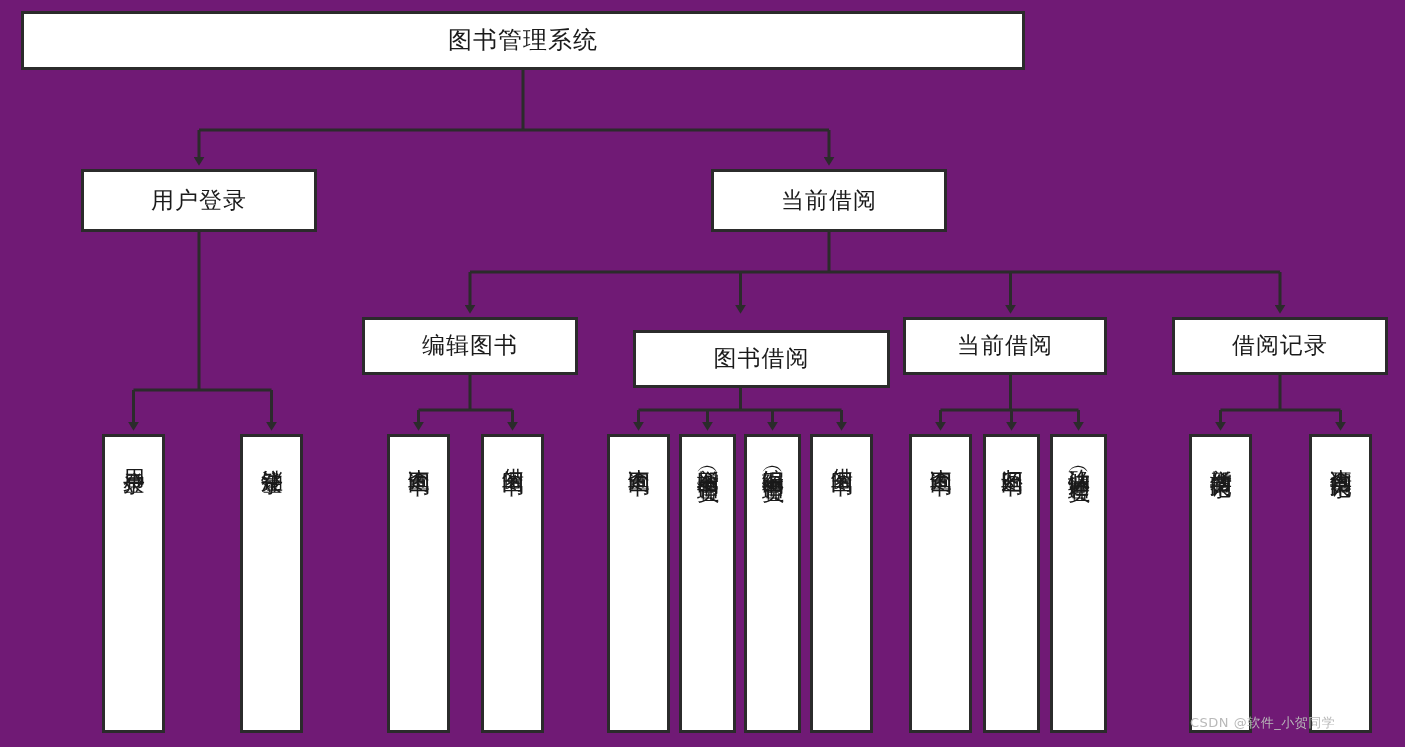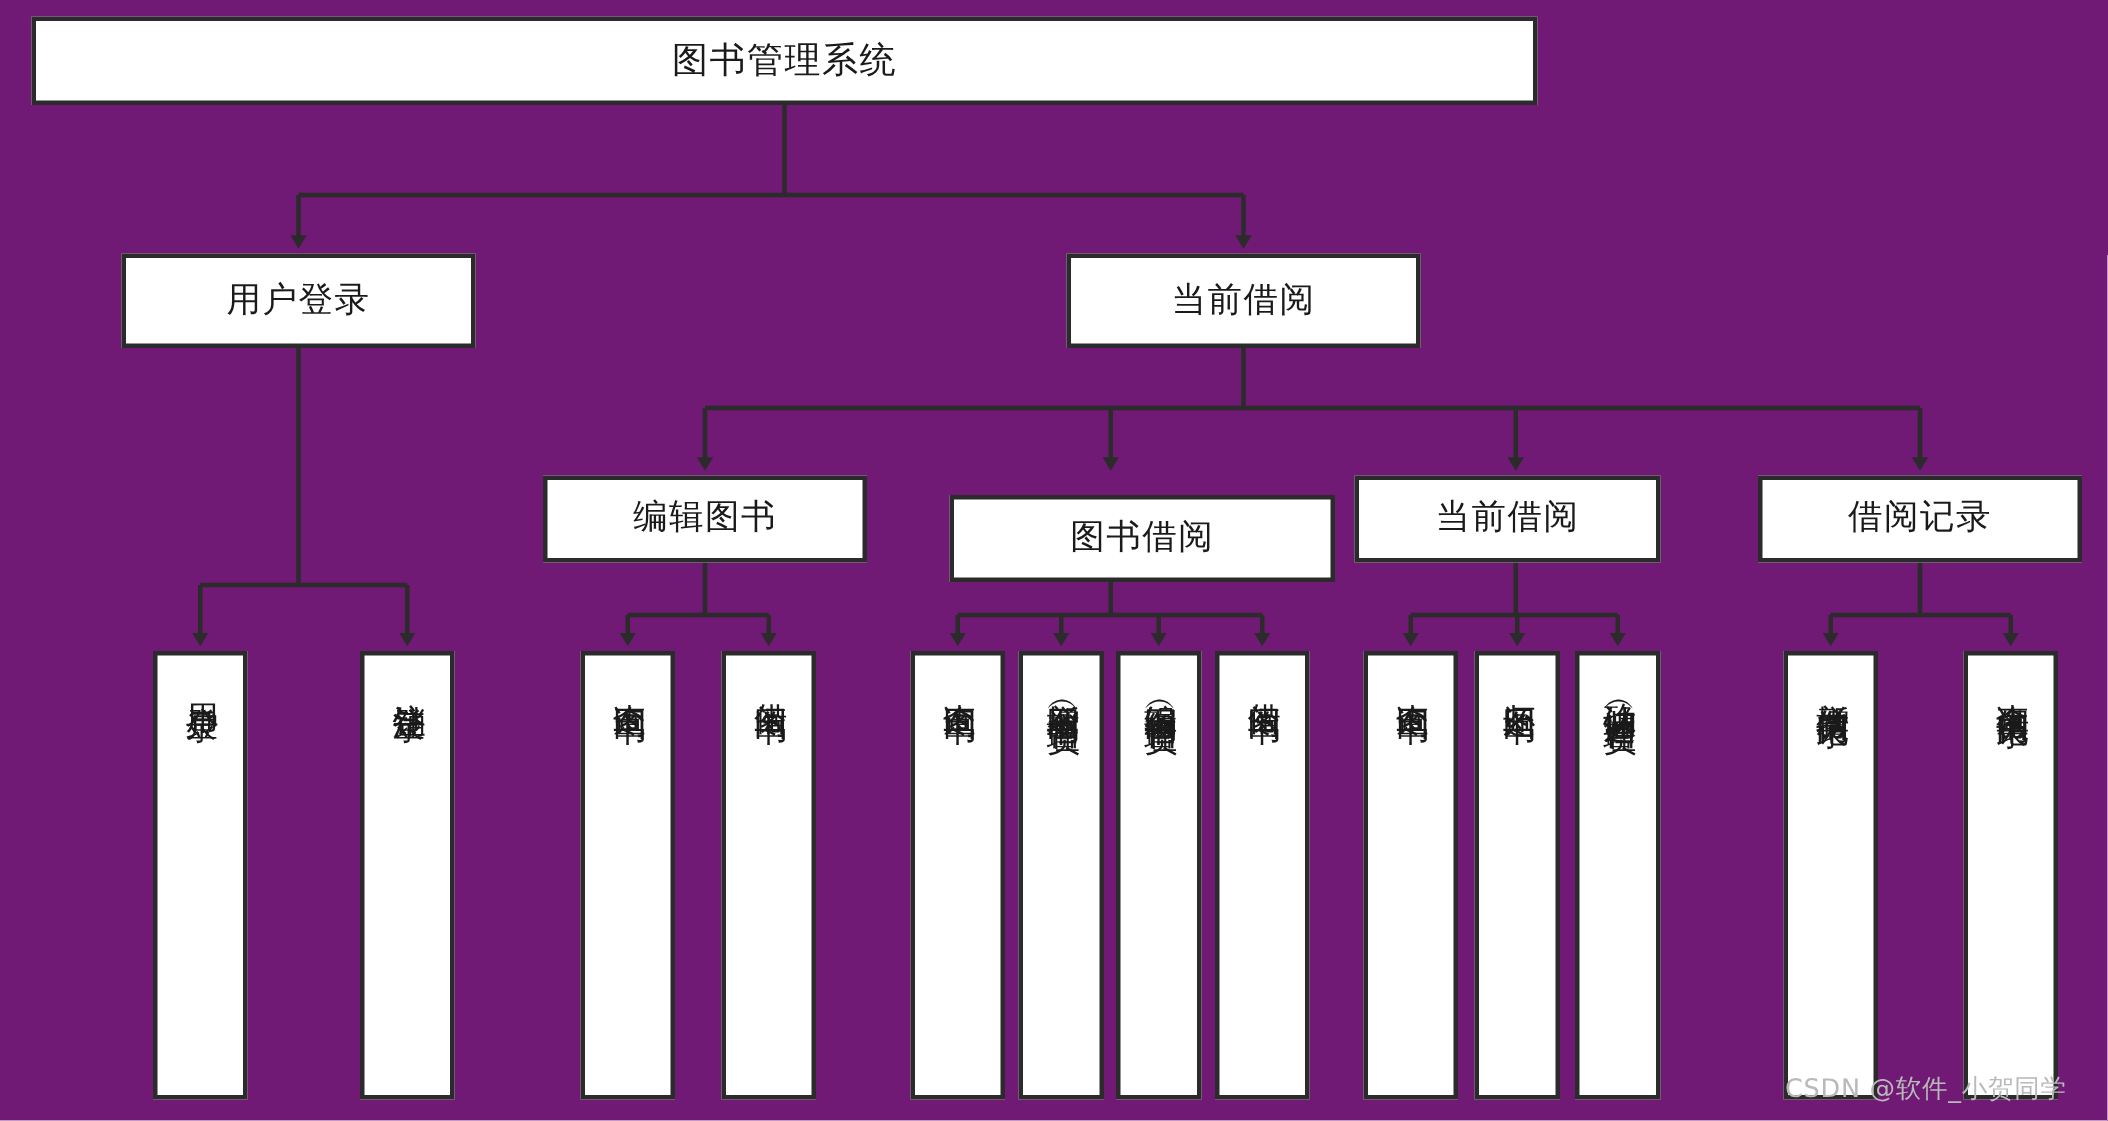--- a/index.html
+++ b/index.html
@@ -53,21 +53,21 @@
     writing-mode: vertical-rl;
     text-orientation: upright;
     font-size: 22px;
     line-height: 1.22;
     letter-spacing: 2px;
     white-space: nowrap;
     color: #1a1a1a;
   }
   .watermark {
     position: absolute;
-    font-size: 17px;
+    font-size: 13px;
     color: #b9b9b9;
     white-space: nowrap;
     letter-spacing: 0.5px;
   }
 </style>
 </head>
 <body>
 
 <div id="canvas">
 

